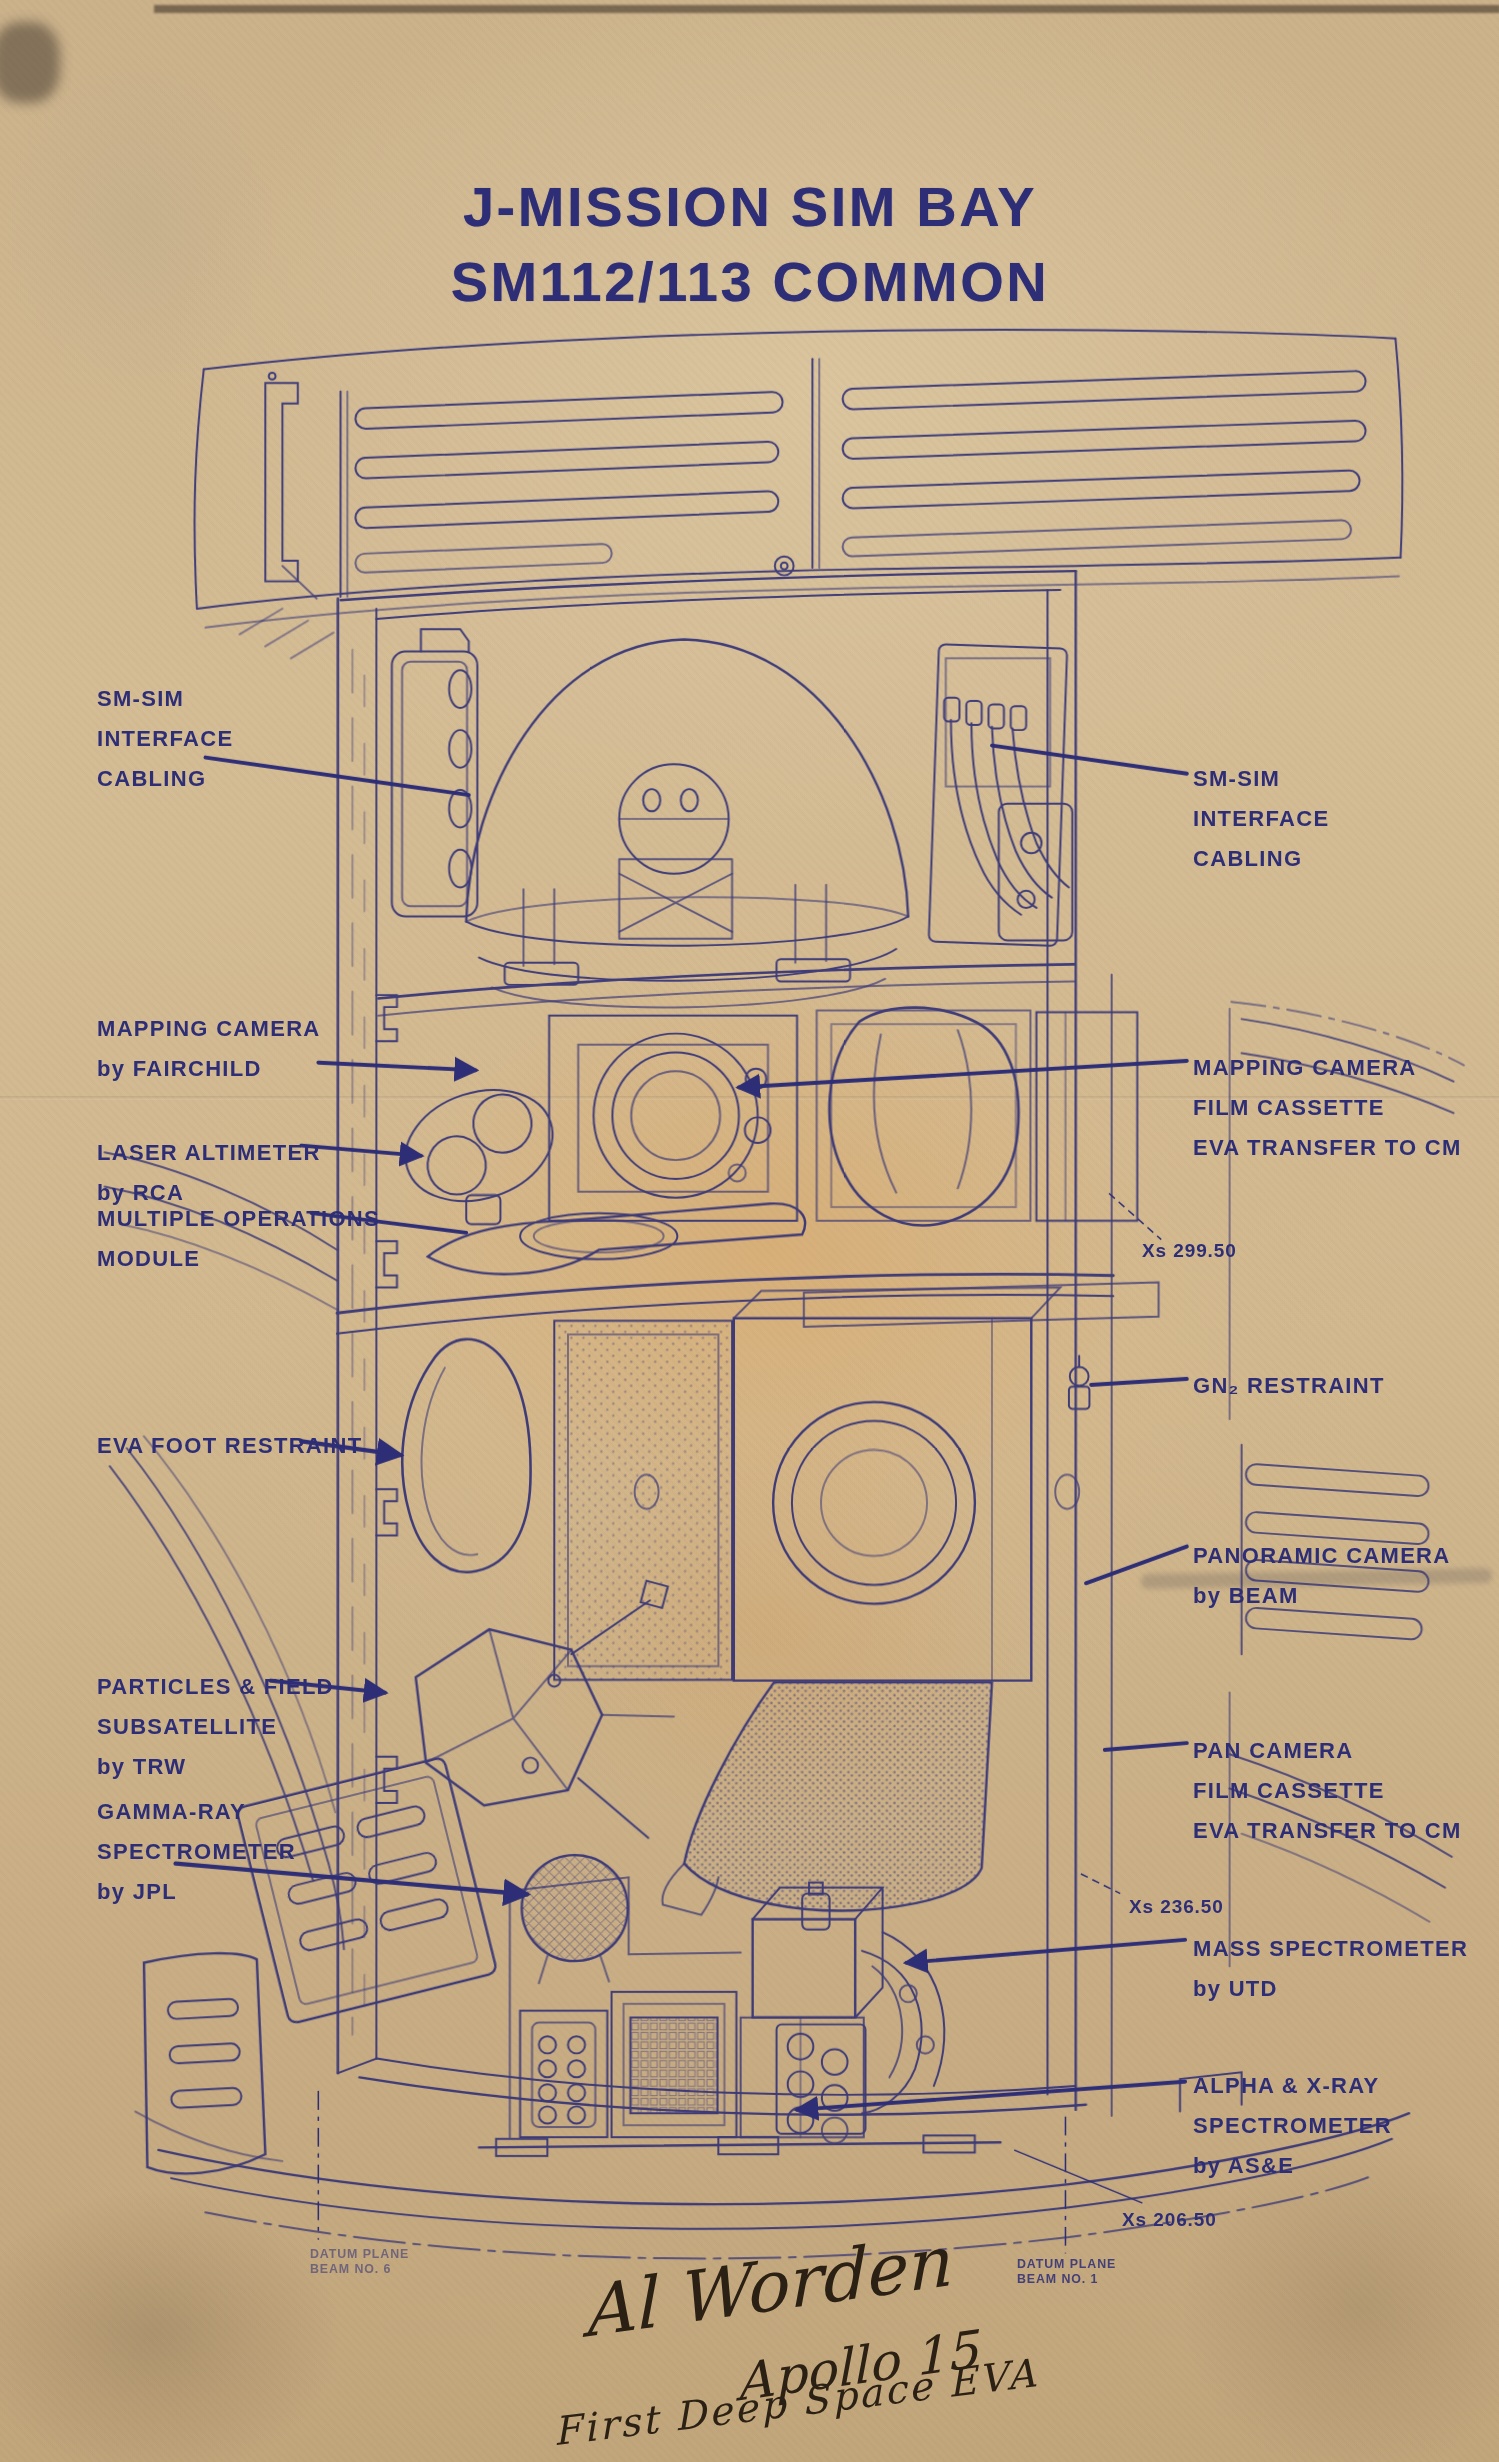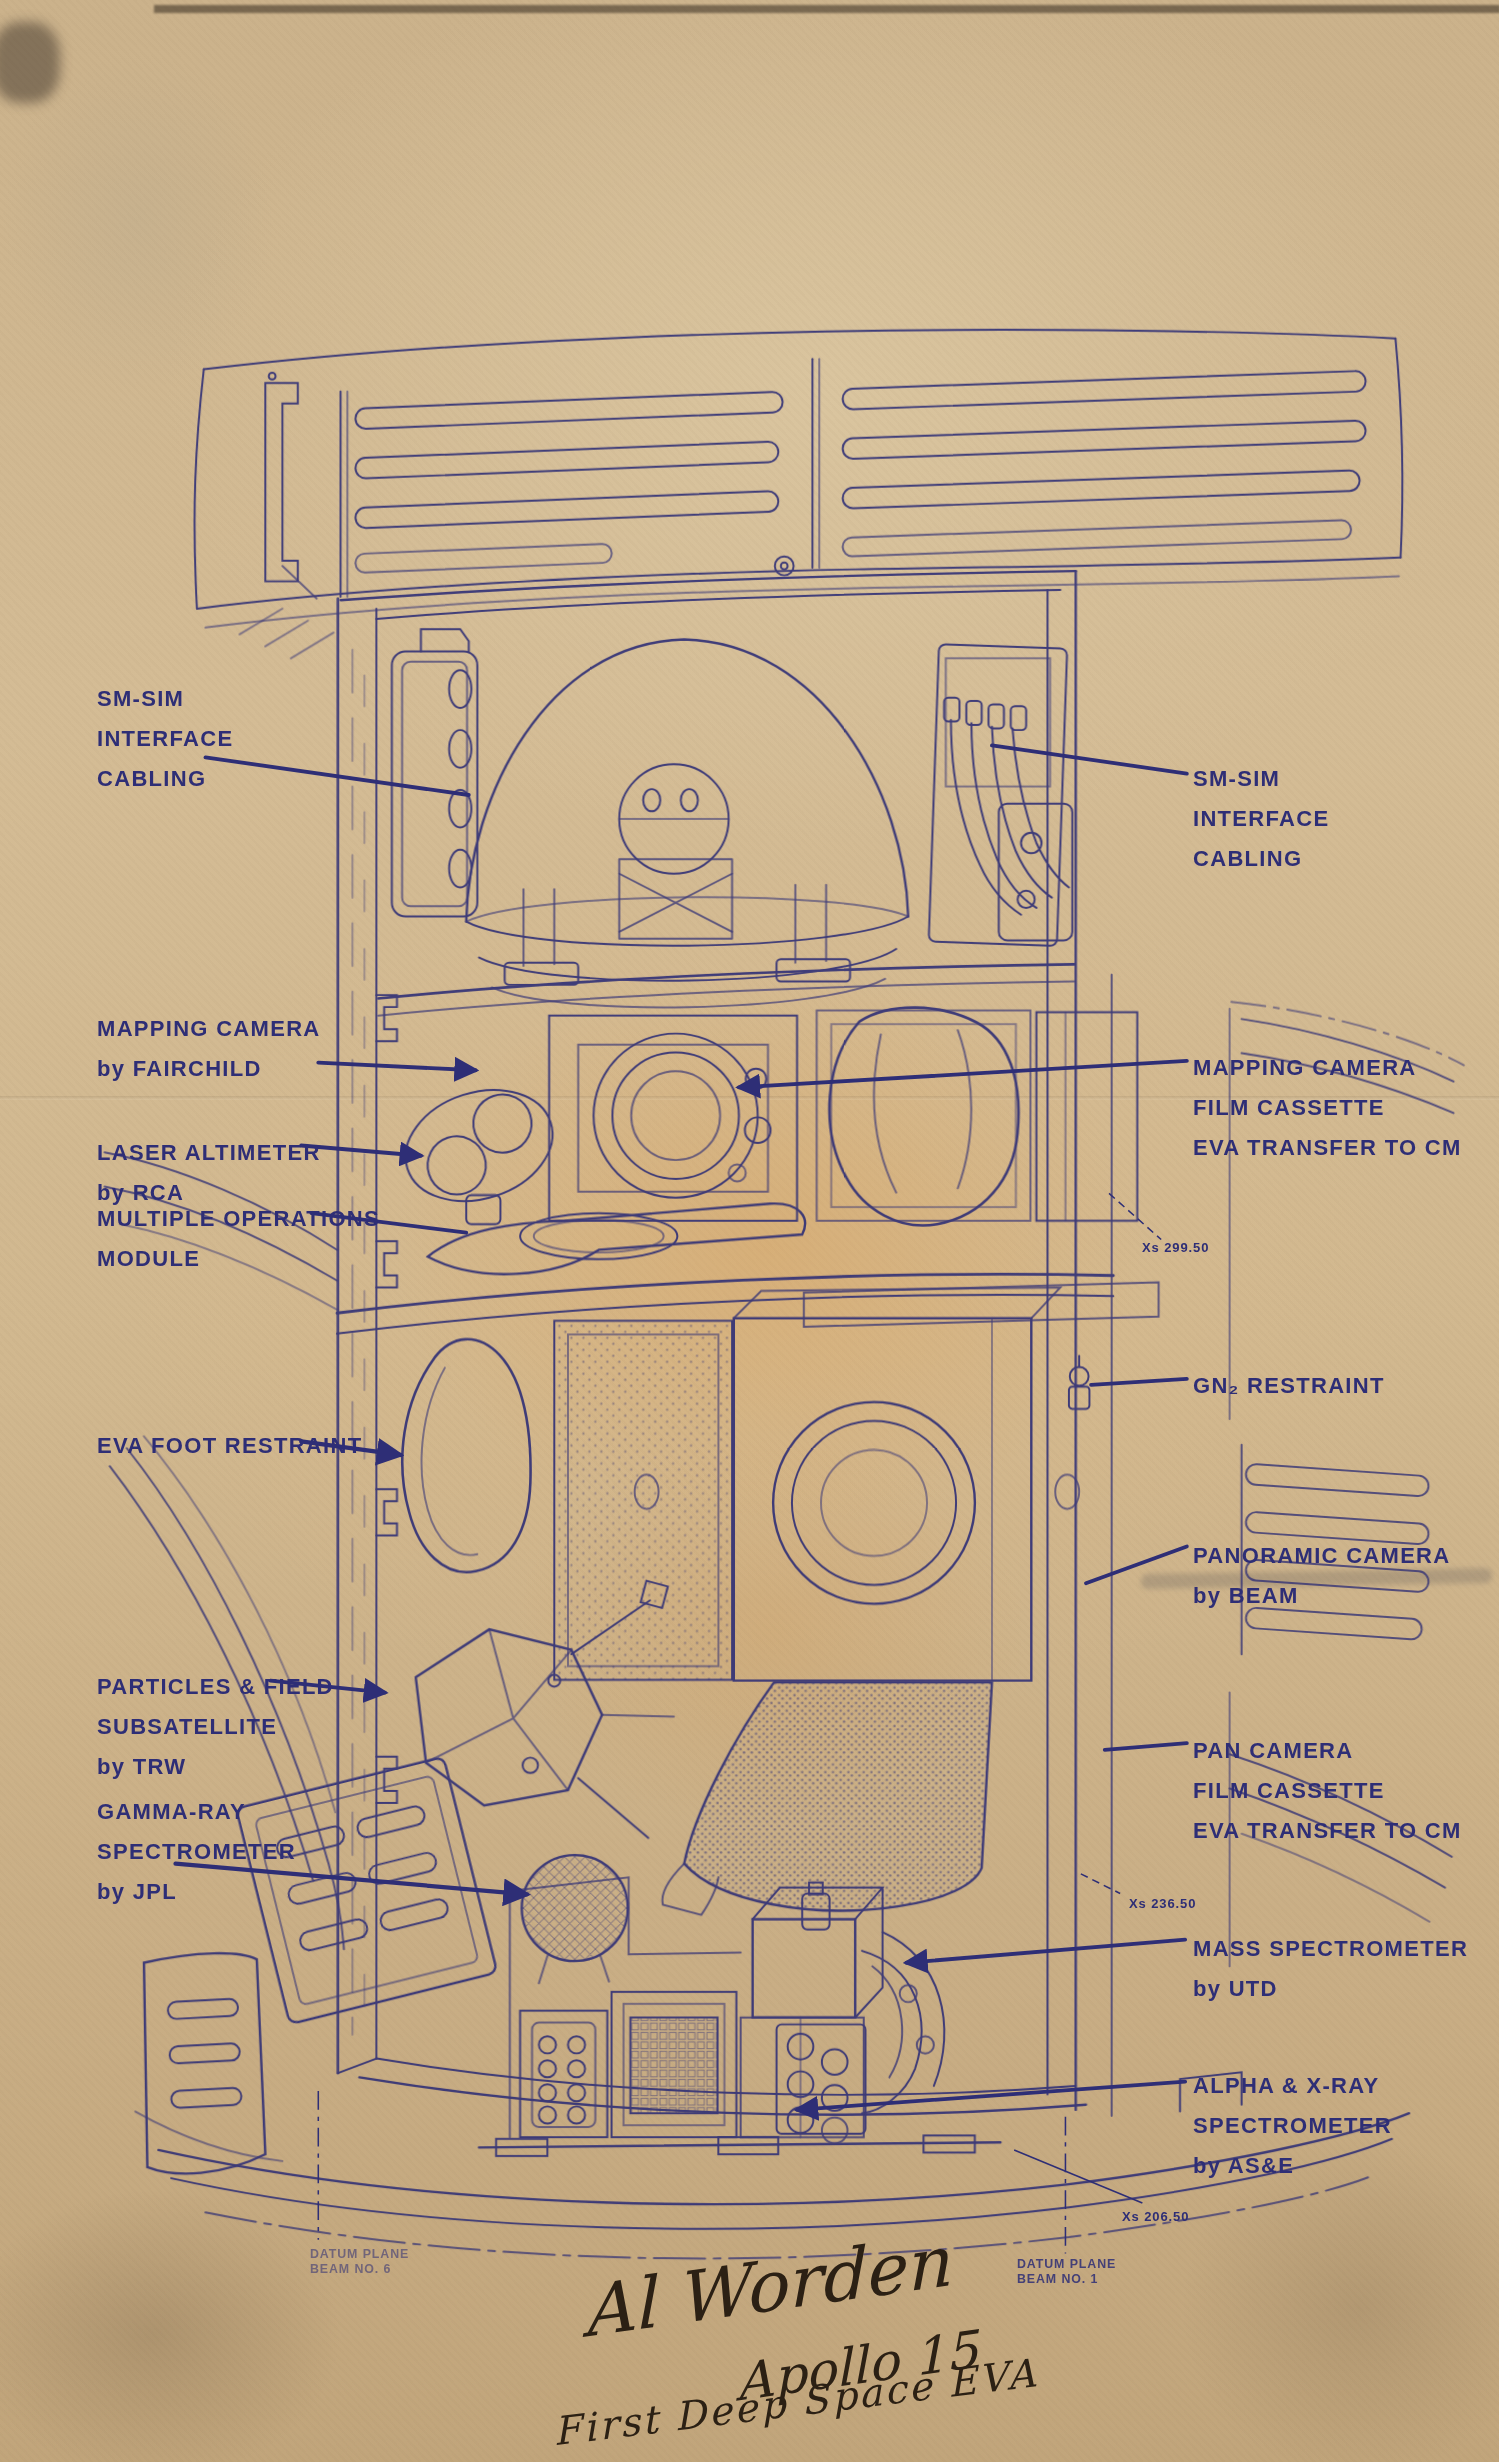--- a/index.html
+++ b/index.html
@@ -19,21 +19,21 @@
     position:absolute;left:0;right:0;top:169px;text-align:center;
     font-weight:bold;font-size:56px;line-height:75px;letter-spacing:2.6px;
     color:var(--ink,#2e2e76);white-space:pre-line;
     text-shadow:0 0 0.9px rgba(46,46,118,.55);
   }
   .callout{
     position:absolute;font-weight:bold;font-size:22px;line-height:40px;
     letter-spacing:1.3px;color:var(--ink,#2e2e76);white-space:pre-line;
   }
   .station{
-    position:absolute;font-weight:bold;font-size:13px;letter-spacing:0.9px;
+    position:absolute;font-weight:bold;font-size:19px;letter-spacing:0.9px;
     color:var(--ink,#2e2e76);white-space:pre-line;
   }
   .datum{
     position:absolute;font-weight:bold;font-size:12.4px;line-height:14.5px;
     letter-spacing:0.9px;color:var(--ink,#2e2e76);white-space:pre-line;opacity:.85;
   }
   .datum.faded{opacity:.55;}
   .sig{
     position:absolute;font-family:"DejaVu Serif", serif;font-style:italic;
     color:var(--pen,#2b2014);white-space:pre-line;transform-origin:left center;
@@ -362,20 +362,22 @@
     </g>
     <g stroke="currentColor" fill="none" stroke-width="1.8">
       <path d="M1297,1396 L1358,1450" stroke-dasharray="9 6"></path>
       <path d="M1264,2192 L1310,2215" stroke-dasharray="9 6"></path>
       <path d="M1186,2515 L1336,2577"></path>
       <path d="M372,2446 V2620" stroke-dasharray="22 8 5 8"></path>
       <path d="M1246,2476 V2636" stroke-dasharray="22 8 5 8"></path>
     </g>
   </svg>
 
+  <div class="title">J-MISSION SIM BAY
+SM112/113 COMMON</div>
 
   <div class="callout" style="left:97px;top:679px;">SM-SIM
 INTERFACE
 CABLING</div>
   <div class="callout" style="left:97px;top:1009px;">MAPPING CAMERA
 by FAIRCHILD</div>
   <div class="callout" style="left:97px;top:1133px;">LASER ALTIMETER
 by RCA</div>
   <div class="callout" style="left:97px;top:1199px;">MULTIPLE OPERATIONS
 MODULE</div>

